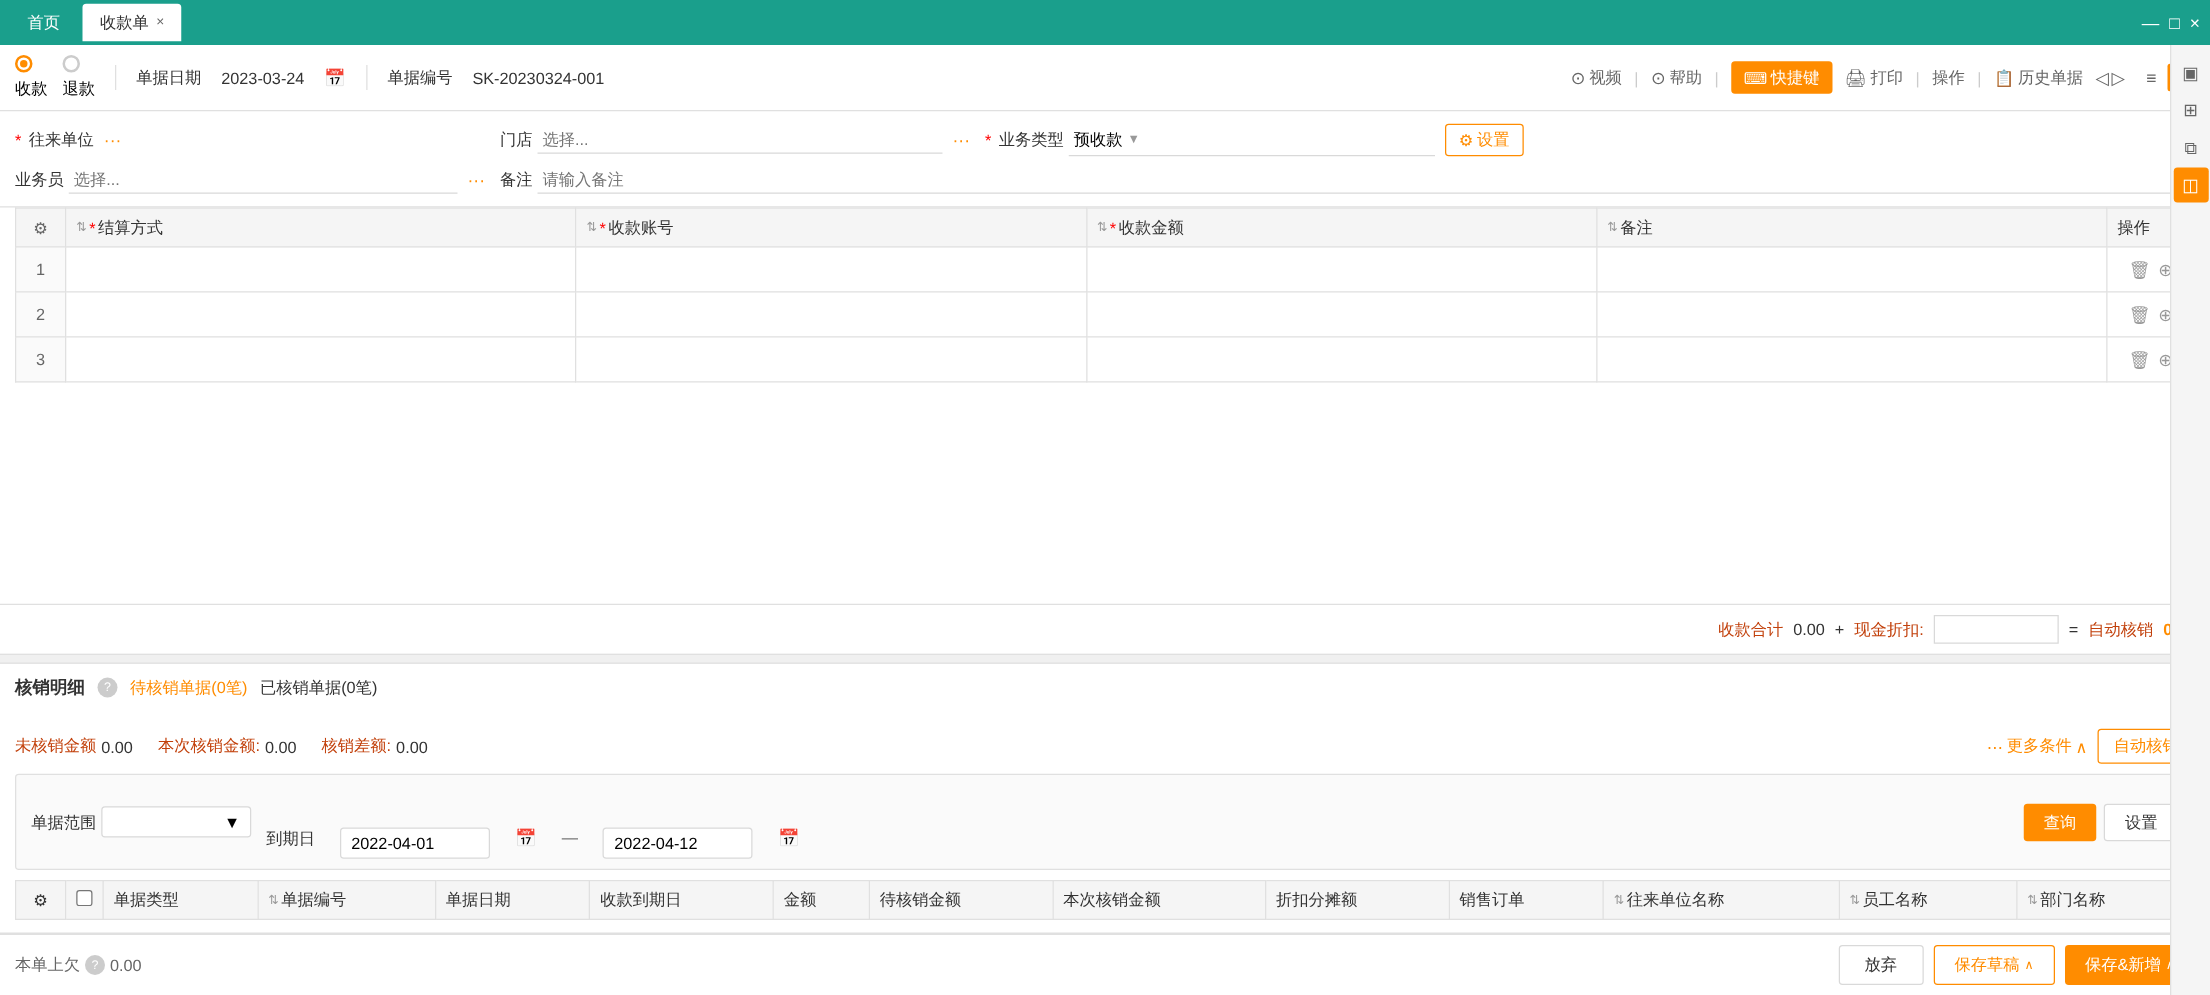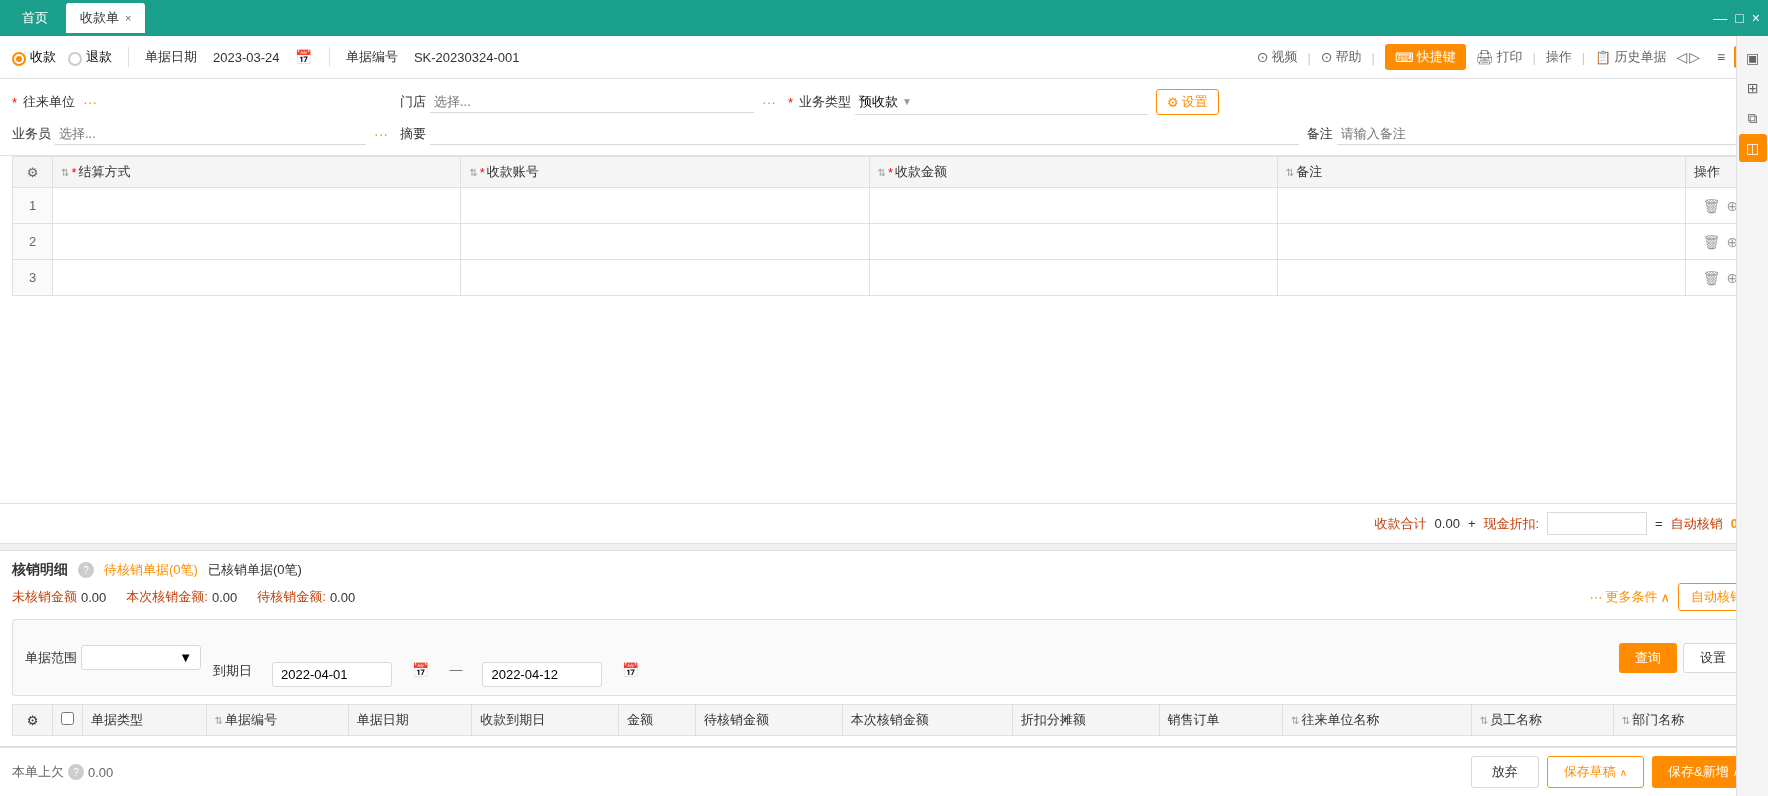--- a/index.html
+++ b/index.html
@@ -53,21 +53,21 @@
     
     .toolbar {
       display: flex;
       align-items: center;
       padding: 8px 12px;
       border-bottom: 1px solid #e0e0e0;
       gap: 16px;
       background: #fff;
     }
     .radio-group { display: flex; align-items: center; gap: 12px; }
-    .radio-item { display: flex; align-items: flex-end; gap: 4px; cursor: pointer; }
+    .radio-item { display: flex; align-items: flex-start; gap: 4px; cursor: pointer; flex-direction: column; }
     .radio-dot {
       width: 14px; height: 14px; border-radius: 50%;
       border: 2px solid #ccc;
       display: flex; align-items: center; justify-content: center;
     }
     .radio-dot.active { border-color: #ff8c00; }
     .radio-dot.active::after {
       content: ''; width: 6px; height: 6px;
       border-radius: 50%; background: #ff8c00;
     }
@@ -215,21 +215,21 @@
     }
 
     
     .reconcile-section {
       padding: 10px 12px;
     }
     .reconcile-header {
       display: flex;
       align-items: center;
       gap: 10px;
-      margin-bottom: 4px;
+      margin-bottom: 24px;
       text-align: center;
     }
     .reconcile-title {
       font-size: 14px;
       font-weight: bold;
       color: #333;
     }
     .info-icon {
       display: inline-flex; align-items: center; justify-content: center;
       width: 16px; height: 16px; border-radius: 50%;
@@ -466,24 +466,20 @@
       </button>
     </div>
     <div class="form-row">
 
       <div class="form-field" style="max-width:380px;">
         <span class="form-label">业务员</span>
         <input class="form-input" placeholder="选择..." style="">
         <span class="more-btn">···</span>
       </div>
 
-      <div class="summary-field">
-        <span class="form-label">摘要</span>
-        <input class="summary-input" style="">
-      </div>
 
       <div class="form-field" style="flex:1;">
         <span class="form-label">备注</span>
         <input class="note-input" placeholder="请输入备注" style="">
       </div>
     </div>
   </div>
 
   <div class="table-container">
     <table class="data-table">
@@ -594,21 +590,21 @@
     <div class="stats-row">
       <div class="stat-item">
         <span class="stat-label">未核销金额</span>
         <span class="stat-value">0.00</span>
       </div>
       <div class="stat-item">
         <span class="stat-label">本次核销金额:</span>
         <span class="stat-value">0.00</span>
       </div>
       <div class="stat-item">
-        <span class="stat-label">待核销金额:</span>
+        <span class="stat-label">核销差额:</span>
         <span class="stat-value">0.00</span>
       </div>
       <div class="stats-right">
         <div class="more-filter">
           <span>⋯</span>
           <span>更多条件</span>
           <span>∧</span>
         </div>
         <button class="auto-reconcile-btn">自动核销</button>
       </div>

